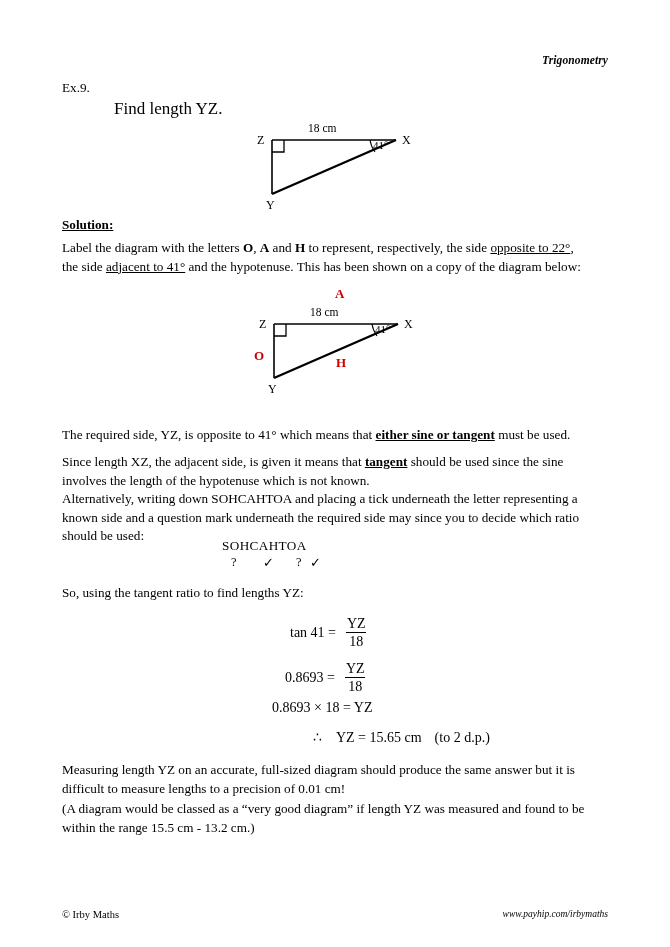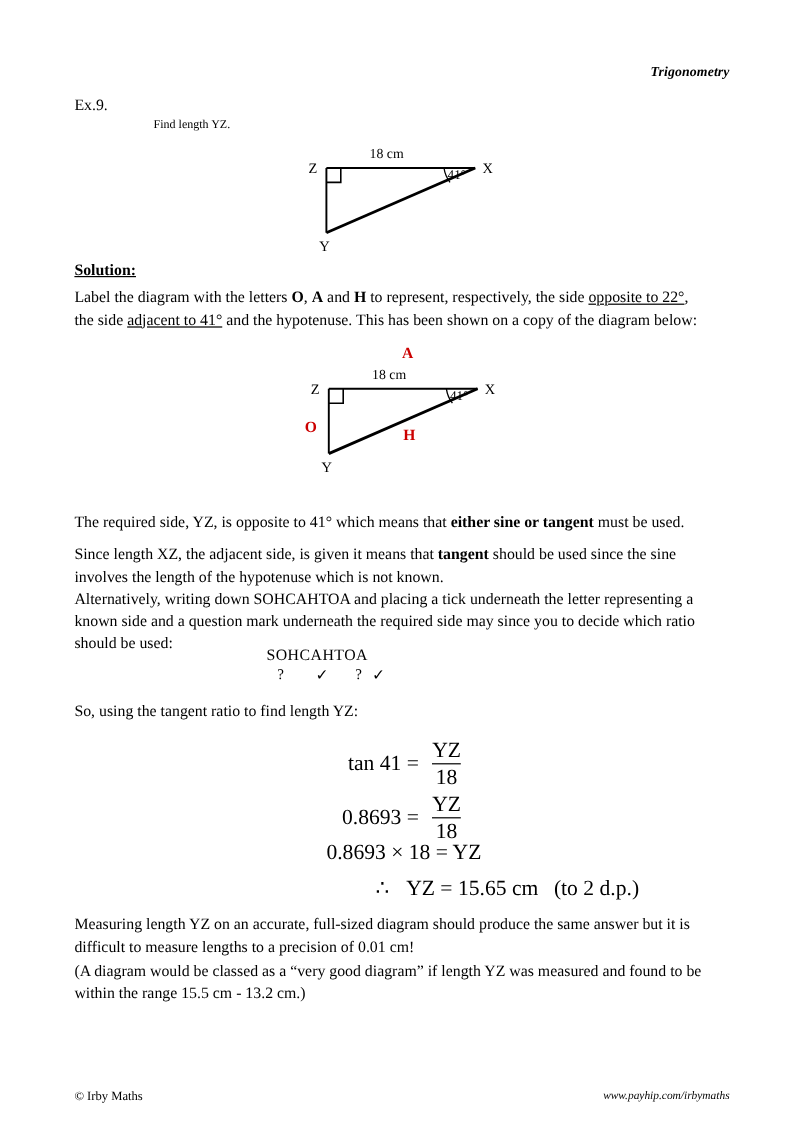--- a/index.html
+++ b/index.html
@@ -43,35 +43,35 @@
     text-align: left;
   }
   .ex-label {
     position: absolute;
     left: 62px;
     top: 64px;
     font-size: 13.2px;
   }
   .find-line {
     position: absolute;
-    left: 128px;
+    left: 114px;
     top: 83px;
-    font-size: 10px;
+    font-size: 17px;
   }
   .solution-head {
     position: absolute;
     left: 62px;
     top: 201px;
     font-size: 13.2px;
     font-weight: bold;
     text-decoration: underline;
   }
   u.plain { text-decoration: underline; }
   b.bold { font-weight: bold; }
-  .ul-bold { font-weight: bold; }
+  .ul-bold { font-weight: bold; text-decoration: underline; }
 
   
   .diagram {
     position: absolute;
   }
   .diagram svg { display: block; }
 
   
   .sohcahtoa-wrap {
     position: absolute;
@@ -94,21 +94,21 @@
     font-size: 12.5px;
   }
   .mk1 { left: 9px; }
   .mk2 { left: 41px; font-size: 13px !important; }
   .mk3 { left: 74px; }
   .mk4 { left: 88px; font-size: 13px !important; }
 
   
   .eq {
     position: absolute;
-    font-size: 18px;
+    font-size: 14px;
     display: flex;
     align-items: center;
     white-space: nowrap;
   }
   .frac {
     display: inline-flex;
     flex-direction: column;
     align-items: center;
     vertical-align: middle;
     margin-left: 6px;
@@ -220,21 +220,21 @@
   <div class="sohcahtoa-wrap">
     <div class="soh-letters">SOHCAHTOA</div>
     <div class="soh-marks">
       <span class="mk1">?</span>
       <span class="mk2">✓</span>
       <span class="mk3">?</span>
       <span class="mk4">✓</span>
     </div>
   </div>
 
-  <div class="body-text" style="top:568px;">So, using the tangent ratio to find length YZ:</div>
+  <div class="body-text" style="top:568px;">So, using the tangent ratio to find lengths YZ:</div>
 
   <div class="eq" style="left:290px; top:600px;">
     <span class="eq-lhs">tan 41 =</span>
     <span class="frac">
       <span class="num">YZ</span>
       <span class="den">18</span>
     </span>
   </div>
 
   <div class="eq" style="left:285px; top:645px;">

